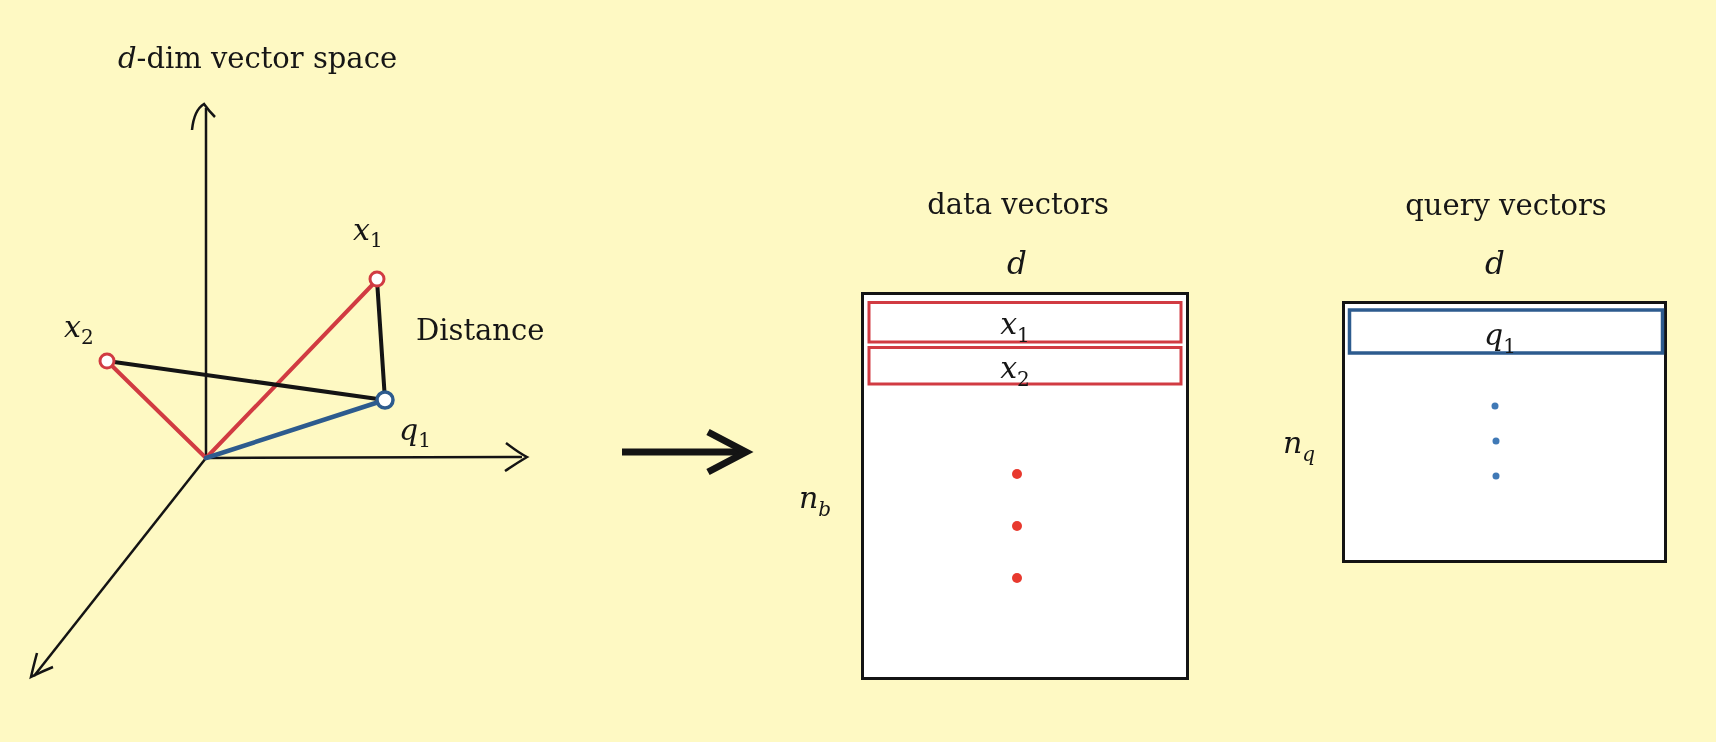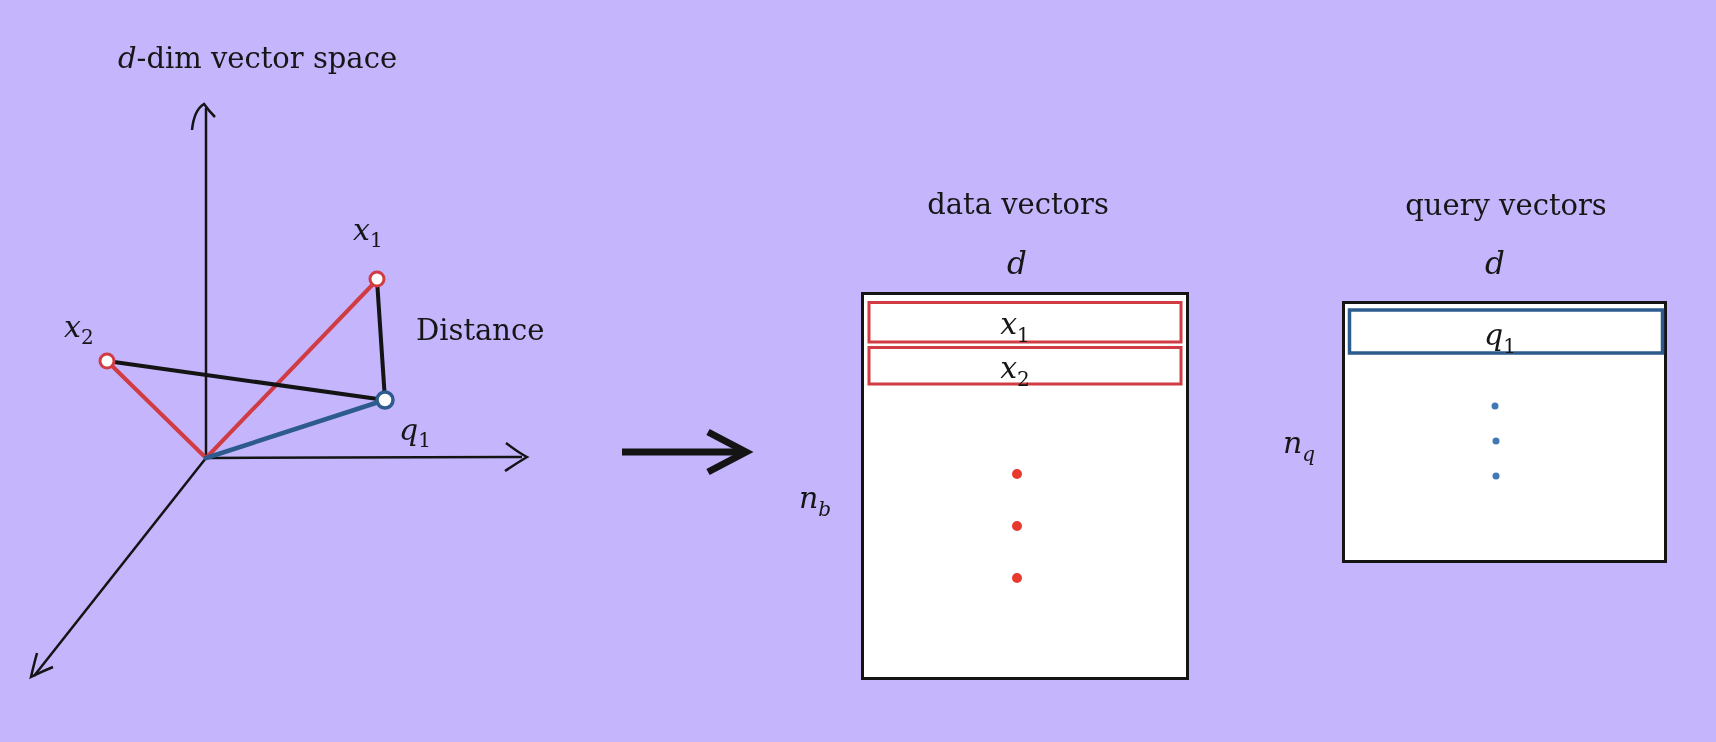--- a/index.html
+++ b/index.html
@@ -1,16 +1,16 @@
 <!DOCTYPE html>
 <html><head>
 <meta charset="utf-8">
 <style>
   html,body{margin:0;padding:0;background:#ffffff;}
-  .canvas{position:relative;width:1716px;height:742px;background:#c4b5fd;overflow:hidden;}
+  .canvas{position:relative;width:1716px;height:742px;background:#fef9c3;overflow:hidden;}
   svg{display:block;}
   text{fill:#161616;font-family:"DejaVu Serif",serif;}
   .lbl{font-size:29px;}
   .math{font-size:30px;}
   .it{font-style:italic;}
   .sub{font-size:20px;}
   .dimlbl{font-size:31px;}
   .axis{stroke:#141414;stroke-width:2.5;fill:none;}
   .seg{stroke-linecap:round;}
 </style>

